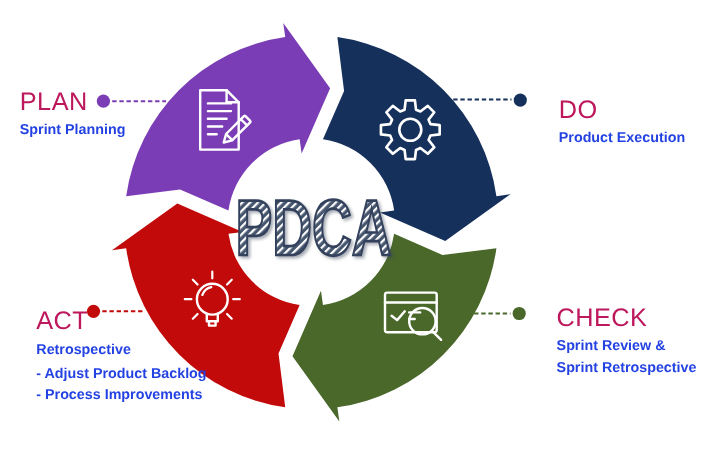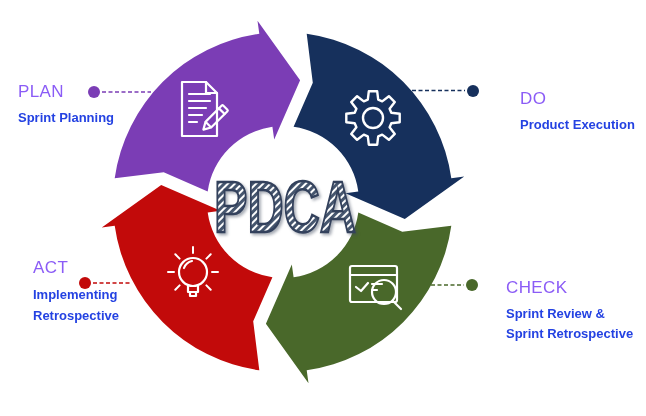--- a/index.html
+++ b/index.html
@@ -6,24 +6,24 @@
   .stage{
     position:relative;
     width:646px;height:416px;
     background:#ffffff;
     font-family:"Liberation Sans", sans-serif;
     overflow:hidden;
   }
   svg{position:absolute;left:0;top:0;}
   .label{position:absolute;}
   .step-title{
-    font-size:17px;
+    font-size:23px;
     line-height:26px;
     letter-spacing:0.4px;
-    color:#8b5cf6;
+    color:#be185d;
     white-space:nowrap;
   }
   .step-sub{
     font-size:13px;
     line-height:20px;
     font-weight:700;
     color:#2442E2;
     margin-top:3px;
     white-space:nowrap;
   }
@@ -104,34 +104,37 @@
     <circle cx="85" cy="283" r="6" fill="#C20A0A"></circle>
 
     <text class="pdca-text" x="285" y="232" text-anchor="middle" font-family="Liberation Sans, sans-serif" font-size="72" font-weight="bold" textLength="142" lengthAdjust="spacingAndGlyphs" fill="url(#hatch)" stroke-width="2.5" stroke="#33415C">PDCA</text>
   </svg>
 
   <div class="label" style="left:18px;top:79px;">
     <div class="step-title">PLAN</div>
     <div class="step-sub">Sprint Planning</div>
   </div>
 
-  <div class="label" style="left:520px;top:86px;">
+  <div class="label" style="left:508px;top:86px;">
     <div class="step-title">DO</div>
     <div class="step-sub">Product Execution</div>
   </div>
 
   <div class="label" style="left:506px;top:275px;">
     <div class="step-title">CHECK</div>
     <div class="step-sub">
       <div class="sub-line">Sprint Review &amp;</div>
       <div class="sub-line">Sprint Retrospective</div>
     </div>
   </div>
 
-  <div class="label" style="left:33px;top:255px;">
+  <div class="label" style="left:33px;top:278px;">
     <div class="step-title">ACT</div>
     <div class="step-sub" style="line-height:21px;">
-      <div class="sub-line">Implementing</div>
       <div class="sub-line">Retrospective</div>
+    </div>
+    <div class="step-details">
+      <div class="step-detail">- Adjust Product Backlog</div>
+      <div class="step-detail">- Process Improvements</div>
     </div>
   </div>
 
 </div>
 
 </body></html>

